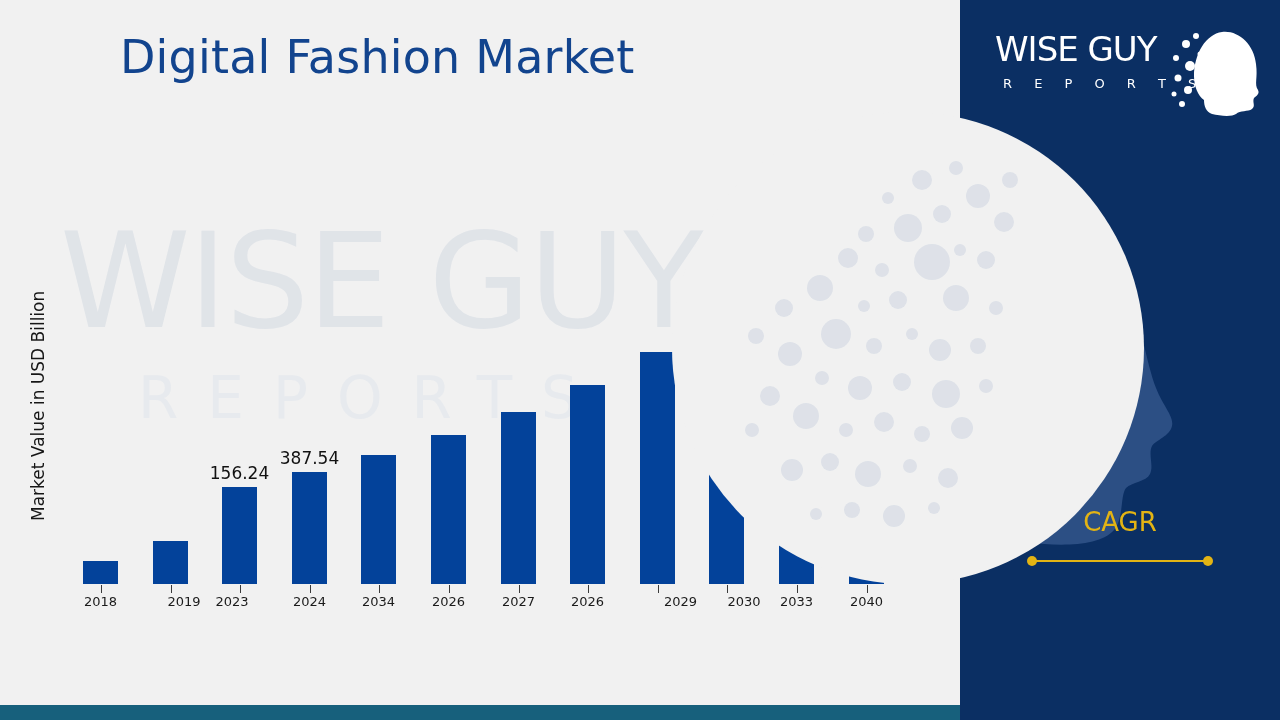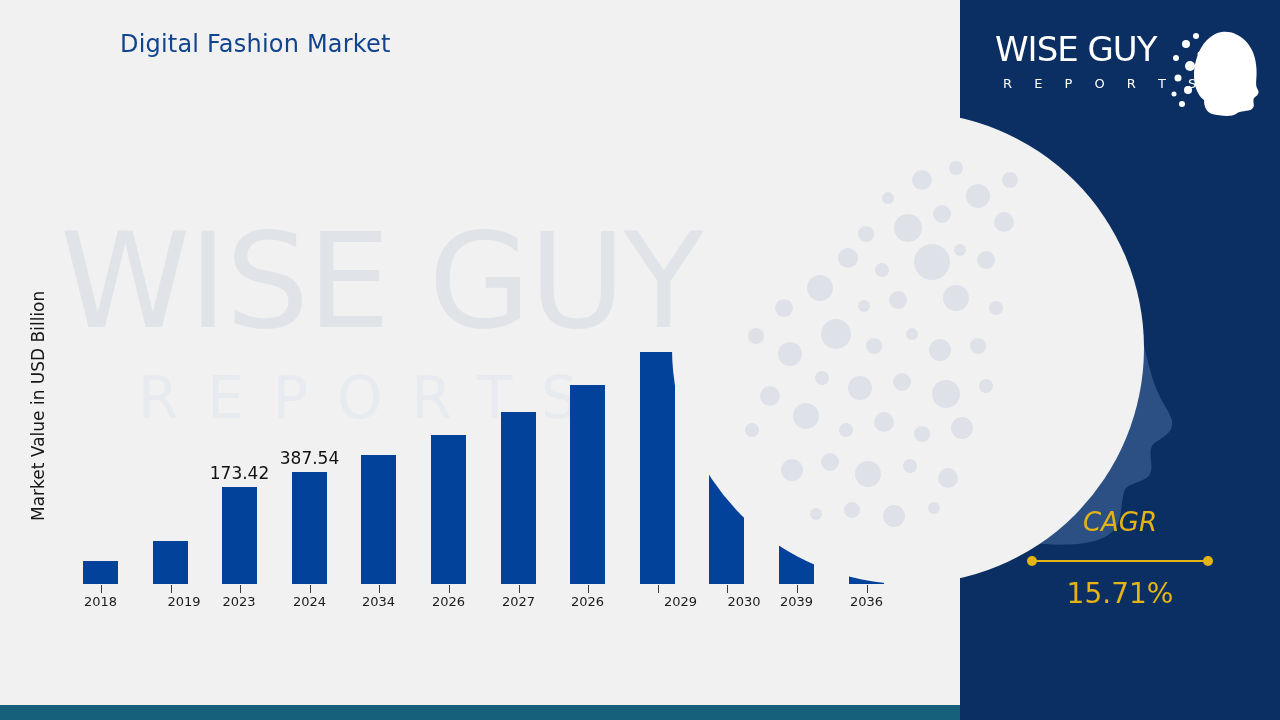--- a/index.html
+++ b/index.html
@@ -55,21 +55,21 @@
     color: #e7eaee;
     line-height: 1;
     margin-top: 22px;
     margin-left: 78px;
     white-space: nowrap;
   }
 
   .chart-title {
     position: absolute;
     left: 120px; top: 30px;
-    font-size: 24px;
+    font-size: 46px;
     color: #12448e;
     letter-spacing: 0.2px;
     white-space: nowrap;
   }
 
   .y-axis-label {
     position: absolute;
     left: 28px; top: 236px;
     width: 30px;
     height: 340px;
@@ -191,21 +191,20 @@
     width: 320px;
     z-index: 7;
     text-align: center;
     color: #e3b414;
   }
   .cagr-title {
     font-size: 26px;
     line-height: 1.32;
     color: #e3b414;
     white-space: nowrap;
-    font-style: italic;
   }
   .cagr-divider {
     position: relative;
     width: 186px;
     height: 12px;
     margin: 16px auto 10px auto;
   }
   .cagr-divider .line {
     position: absolute;
     left: 5px; top: 5px;
@@ -245,22 +244,22 @@
 
     <div class="plot" id="plot">
         <div class="bar" style="left: 83px; top: 560.96px; height: 23.04px; background: rgb(3, 66, 154);"></div>
         <div class="tick" style="left: 100.5px;"></div>
         <div class="tick-label" style="left: 82.5px;">2018</div>
         <div class="bar" style="left: 153px; top: 540.575px; height: 43.425px; background: rgb(3, 66, 154);"></div>
         <div class="tick" style="left: 170.5px;"></div>
         <div class="tick-label" style="left: 152.5px; text-align: right;">2019</div>
         <div class="bar" style="left: 222px; top: 487.2px; height: 96.7995px; background: rgb(3, 66, 154);"></div>
         <div class="tick" style="left: 239.5px;"></div>
-        <div class="tick-label" style="left: 221px;">2023</div>
-        <div class="bar-value" style="left: 221.5px; top: 463.2px;">173.42</div>
+        <div class="tick-label" style="left: 214px;">2023</div>
+        <div class="bar-value" style="left: 221.5px; top: 463.2px;">156.24</div>
         <div class="bar" style="left: 292px; top: 471.99px; height: 112.01px; background: rgb(3, 66, 154);"></div>
         <div class="tick" style="left: 309.5px;"></div>
         <div class="tick-label" style="left: 291.5px; text-align: center;">2024</div>
         <div class="bar-value" style="left: 291.5px; top: 447.99px;">387.54</div>
         <div class="bar" style="left: 361px; top: 454.715px; height: 129.285px; background: rgb(3, 66, 154);"></div>
         <div class="tick" style="left: 378.5px;"></div>
         <div class="tick-label" style="left: 360.5px;">2034</div>
         <div class="bar" style="left: 431px; top: 434.96px; height: 149.04px; background: rgb(3, 66, 154);"></div>
         <div class="tick" style="left: 448.5px;"></div>
         <div class="tick-label" style="left: 430.5px;">2026</div>
@@ -271,24 +270,24 @@
         <div class="tick" style="left: 587.5px;"></div>
         <div class="tick-label" style="left: 569.5px;">2026</div>
         <div class="bar" style="left: 640px; top: 352.205px; height: 231.795px; background: rgb(3, 66, 154);"></div>
         <div class="tick" style="left: 657.5px;"></div>
         <div class="tick-label" style="left: 649px; text-align: right;">2029</div>
         <div class="bar" style="left: 709px; top: 315.755px; height: 268.245px; background: rgb(3, 66, 154);"></div>
         <div class="tick" style="left: 726.5px;"></div>
         <div class="tick-label" style="left: 726px;">2030</div>
         <div class="bar" style="left: 779px; top: 272.69px; height: 311.31px; background: rgb(3, 66, 154);"></div>
         <div class="tick" style="left: 796.5px;"></div>
-        <div class="tick-label" style="left: 778.5px;">2039</div>
+        <div class="tick-label" style="left: 778.5px;">2033</div>
         <div class="bar" style="left: 849px; top: 224.072px; height: 359.928px; background: rgb(3, 66, 154);"></div>
         <div class="tick" style="left: 866.5px;"></div>
-        <div class="tick-label" style="left: 848.5px;">2036</div>
+        <div class="tick-label" style="left: 848.5px;">2040</div>
         <div class="bar-value" style="left: 848.5px; top: 200.072px;">799.84</div>
       </div>
   </div>
 
   <div class="bottom-bar"></div>
 
   <div class="right-panel"></div>
 
   <svg class="head-silhouette" viewBox="0 0 230 440">
     <path d="M 0 20 C 60 8 130 52 160 128 C 182 184 186 222 196 248
@@ -376,16 +375,15 @@
     </svg>
   </div>
 
   <div class="cagr-block">
     <div class="cagr-title">CAGR</div>
     <div class="cagr-divider">
       <span class="dot left"></span>
       <span class="line"></span>
       <span class="dot right"></span>
     </div>
-    <div class="cagr-value">15.71%</div>
   </div>
 
 </div>
 
 </body></html>

